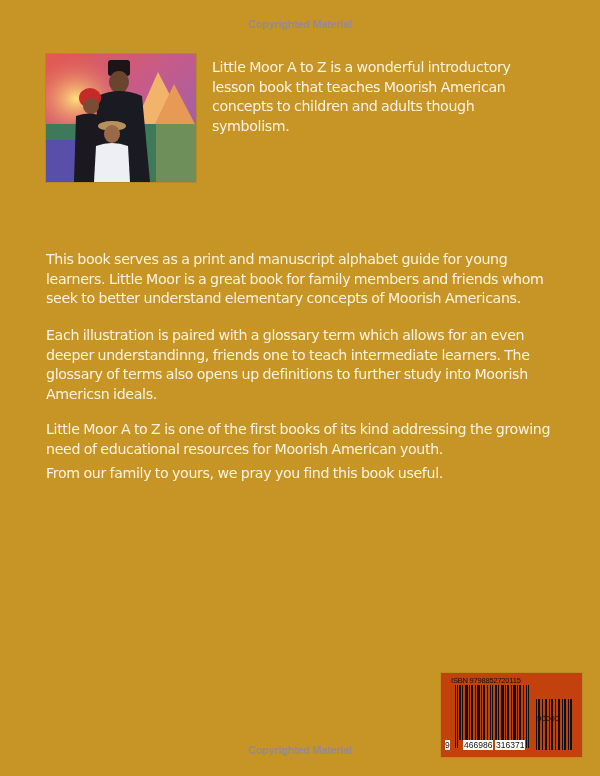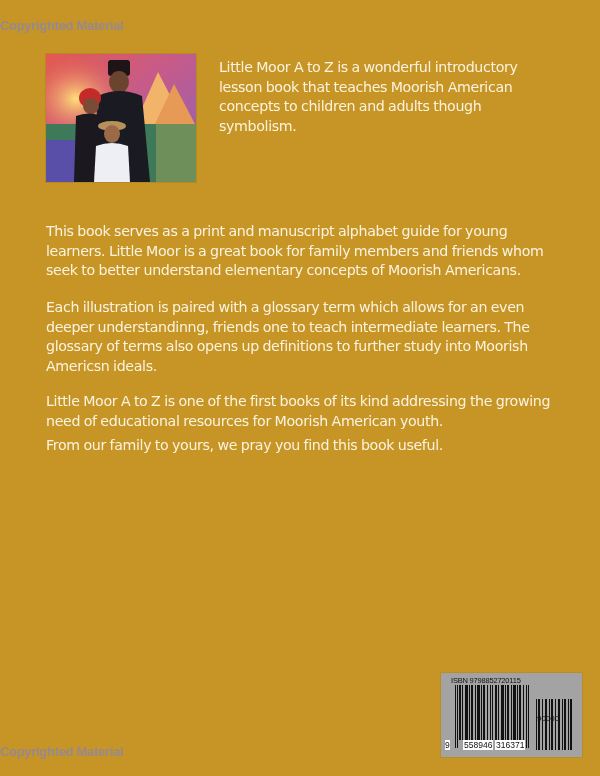--- a/index.html
+++ b/index.html
@@ -3,48 +3,48 @@
 <meta charset="utf-8">
 <style>
   html, body { margin:0; padding:0; }
   body {
     width:600px; height:776px; overflow:hidden;
     background:#C69525;
     font-family:"DejaVu Sans", sans-serif;
     position:relative;
   }
   .watermark {
-    position:absolute; left:0; width:600px; 
+    position:absolute; left:0; width:600px; text-align:center;
     color:#8E87A2; font-family:"Liberation Sans", sans-serif;
-    font-weight:bold; font-size:13px; letter-spacing:-0.3px;
+    font-weight:bold; font-size:11px; letter-spacing:-0.3px;
     opacity:0.85;
   }
   .wm-top { top:18px; }
   .wm-bottom { top:744px; }
 
   .photo {
     position:absolute; left:46px; top:54px; width:150px; height:128px;
     overflow:hidden; box-shadow:0 0 0 1px rgba(0,0,0,0.08);
   }
   .photo svg { display:block; width:150px; height:128px; }
 
   .text {
     color:#FBF3DF; font-size:14.2px; line-height:19.6px;
     letter-spacing:-0.35px; word-spacing:-0.5px;
   }
-  .p-intro { position:absolute; left:219px; top:58px; width:330px; }
-  .p { position:absolute; left:46px; width:520px; }
+  .p-intro { position:absolute; left:212px; top:58px; width:330px; }
+  .p { position:absolute; left:46px; width:520px;margin-top:28px; }
   .p1 { top:222px; }
   .p2 { top:298px; }
   .p3 { top:392px; }
   .p4 { top:436px; width:480px; }
 
   .barcode-box {
     position:absolute; left:441px; top:673px; width:141px; height:84px;
-    background:#a3a3a3; box-shadow:0 0 0 1px rgba(0,0,0,0.05);text-decoration:underline;
+    background:#c2410c; box-shadow:0 0 0 1px rgba(0,0,0,0.05);text-decoration:underline;
   }
   .isbn-label {
     position:absolute; left:10px; top:3px;
     font-family:"Liberation Sans", sans-serif; font-size:7.5px;
     color:#111; letter-spacing:-0.2px;
   }
   .addon-label {
     position:absolute; left:96px; top:15px;
     font-family:"Liberation Sans", sans-serif; font-size:8px; color:#111;margin-top:26px;
   }
@@ -148,17 +148,17 @@
         <rect x="15" y="0" width="2" height="51"></rect>
       <rect x="19" y="0" width="1" height="51"></rect>
         <rect x="22" y="0" width="2" height="51"></rect>
       <rect x="26" y="0" width="1" height="51"></rect>
         <rect x="28" y="0" width="2" height="51"></rect>
       <rect x="32" y="0" width="1" height="51"></rect>
         <rect x="34" y="0" width="2" height="51"></rect>
     </g>
   </svg>
   <div class="digits d-first">9</div>
-  <div class="digits d-left">558946</div>
+  <div class="digits d-left">466986</div>
   <div class="digits d-right">316371</div>
 </div>
 
 <div class="watermark wm-bottom">Copyrighted Material</div>
 
 </body></html>

